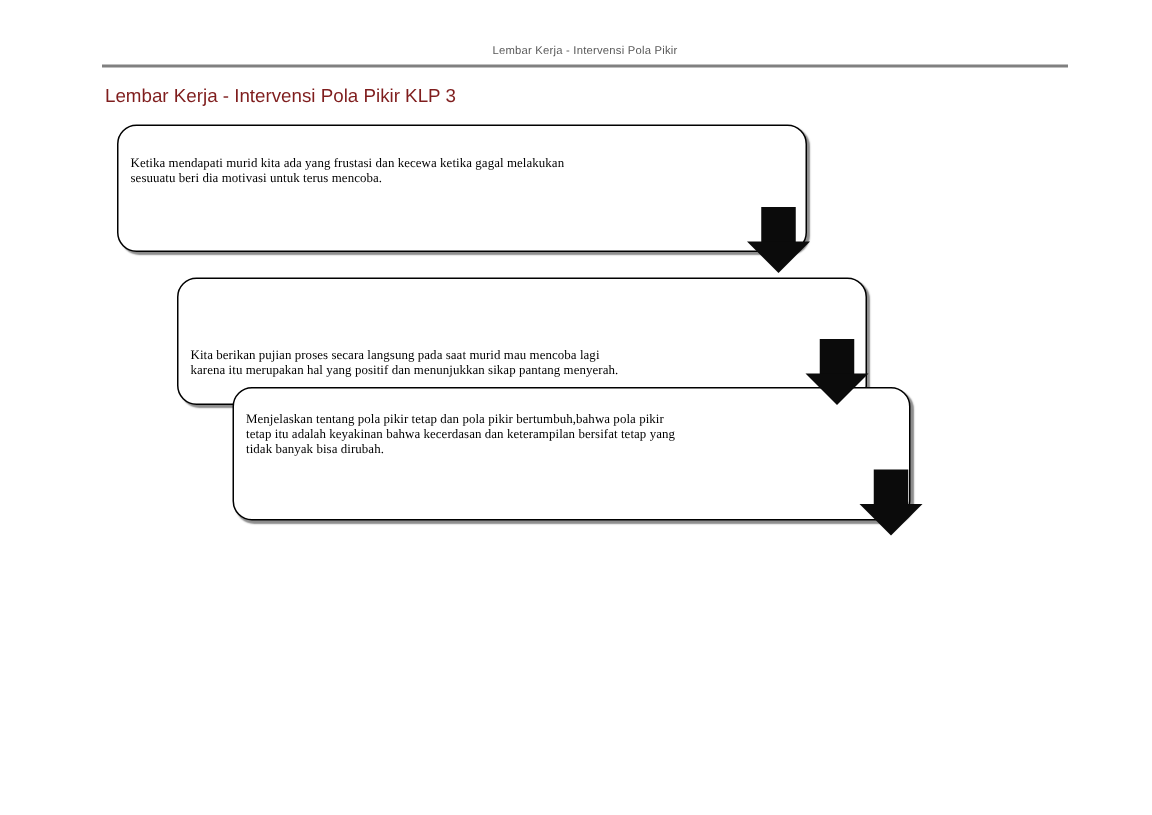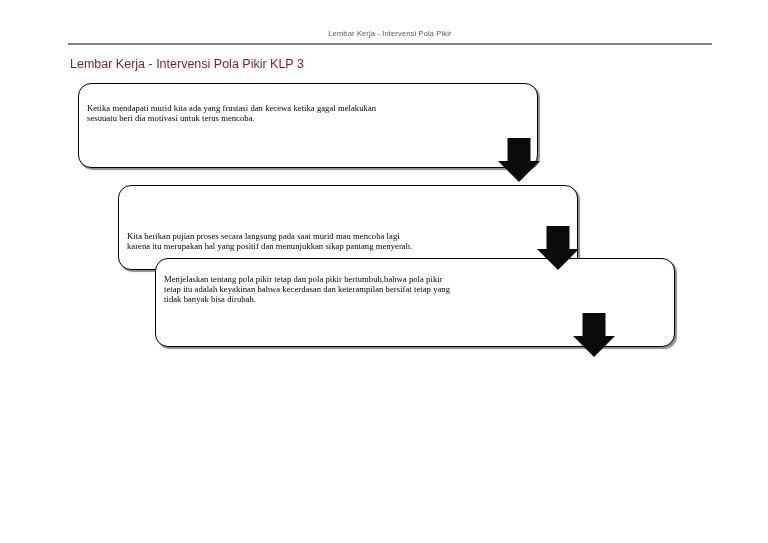--- a/index.html
+++ b/index.html
@@ -71,21 +71,21 @@
     font-family: "Liberation Serif", serif;
     font-size: 8.6px;
     line-height: 10px;
     color: #000000;
     letter-spacing: 0.05px;
     white-space: pre-line;
   }
 
   #box-1 { left: 78px;  top: 83px;  width: 460px; height: 85px; }
   #box-2 { left: 118px; top: 185px; width: 460px; height: 85px; }
-  #box-3 { left: 155px; top: 258px; width: 520px; height: 89px; }
+  #box-3 { left: 155px; top: 258px; width: 452px; height: 89px; }
   #box-4 { left: 192px; top: 340px; width: 460px; height: 115px; }
 
   #box-1 .flow-text { top: 19px; }
   #box-2 .flow-text { top: 9px; margin-top: 36px; }
   #box-3 .flow-text { top: 15px; }
   #box-4 .flow-text { top: 15px; }
 
   
   .arrow-down {
     position: absolute;

